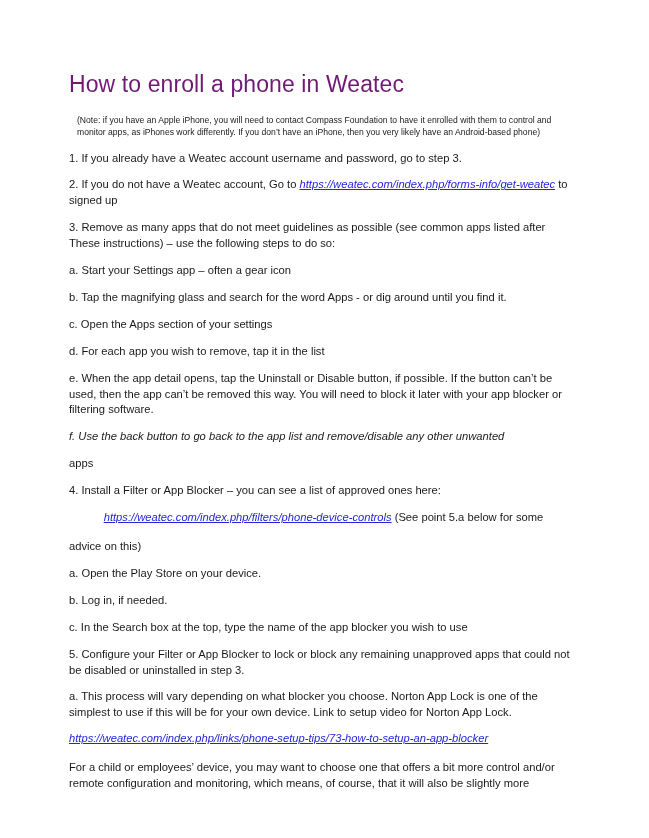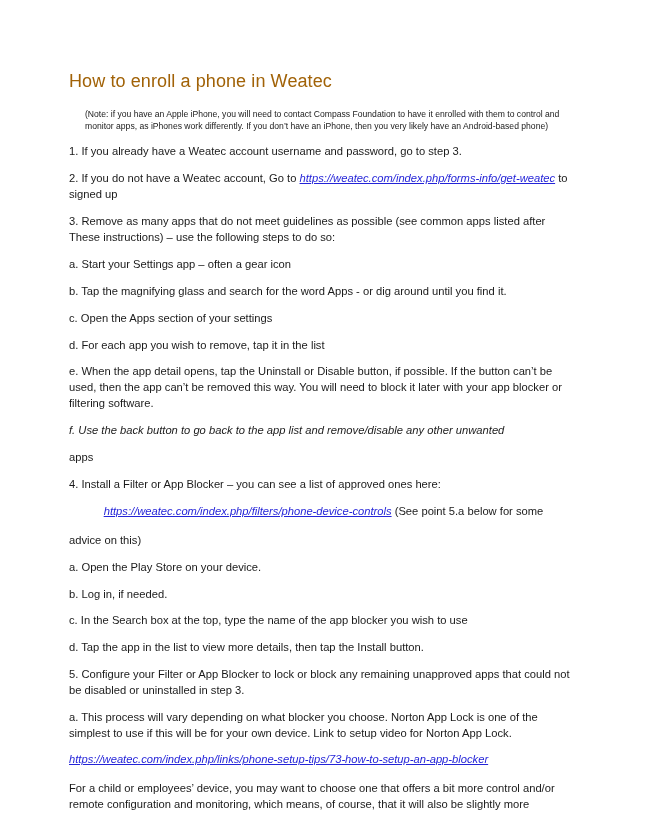--- a/index.html
+++ b/index.html
@@ -28,39 +28,39 @@
     position: absolute;
     top: 0;
     left: 0;
     width: 649px;
     height: 838px;
     background: #ffffff;
     box-sizing: border-box;
     padding: 70px 71px 0 69px;
   }
   .doc-title {
-    color: #a16207;
-    font-size: 18px;
+    color: #701a75;
+    font-size: 23px;
     font-weight: normal;
     line-height: 1.25;
     margin: 0 0 15px 0;
     letter-spacing: 0.1px;
   }
   .para {
     color: #1a1a1a;
     font-size: 11.2px;
     line-height: 1.42;
     margin: 0 0 11px 0;
     text-align: left;
   }
   .para-note {
     color: #1a1a1a;
     font-size: 8.6px;
     line-height: 1.44;
-    margin: 0 0 12px 16px;
+    margin: 0 0 12px 8px;
   }
   .para-tight {
     margin-bottom: 10px;
   }
   .para-orphan {
     margin-bottom: 11px;
     font-style: italic;
   }
   a.doclink,
   .doclink {
@@ -114,21 +114,20 @@
   <p class="para para-linkline"><a class="doclink" href="#">https://weatec.com/index.php/filters/phone-device-controls</a><span> (See point 5.a below for some</span></p>
 
   <p class="para">advice on this)</p>
 
   <p class="para">a. Open the Play Store on your device.</p>
 
   <p class="para">b. Log in, if needed.</p>
 
   <p class="para">c. In the Search box at the top, type the name of the app blocker you wish to use</p>
 
-  <p class="para">d. Tap the app in the list to view more details, then tap the Install button.</p>
 
   <p class="para">5. Configure your Filter or App Blocker to lock or block any remaining unapproved apps that could not be disabled or uninstalled in step 3.</p>
 
   <p class="para para-tight">a. This process will vary depending on what blocker you choose. Norton App Lock is one of the simplest to use if this will be for your own device. Link to setup video for Norton App Lock.</p>
 
   <p class="para para-linkonly"><a class="doclink" href="#">https://weatec.com/index.php/links/phone-setup-tips/73-how-to-setup-an-app-blocker</a></p>
 
   <p class="para">For a child or employees’ device, you may want to choose one that offers a bit more control and/or remote configuration and monitoring, which means, of course, that it will also be slightly more</p>
 
 </div>

